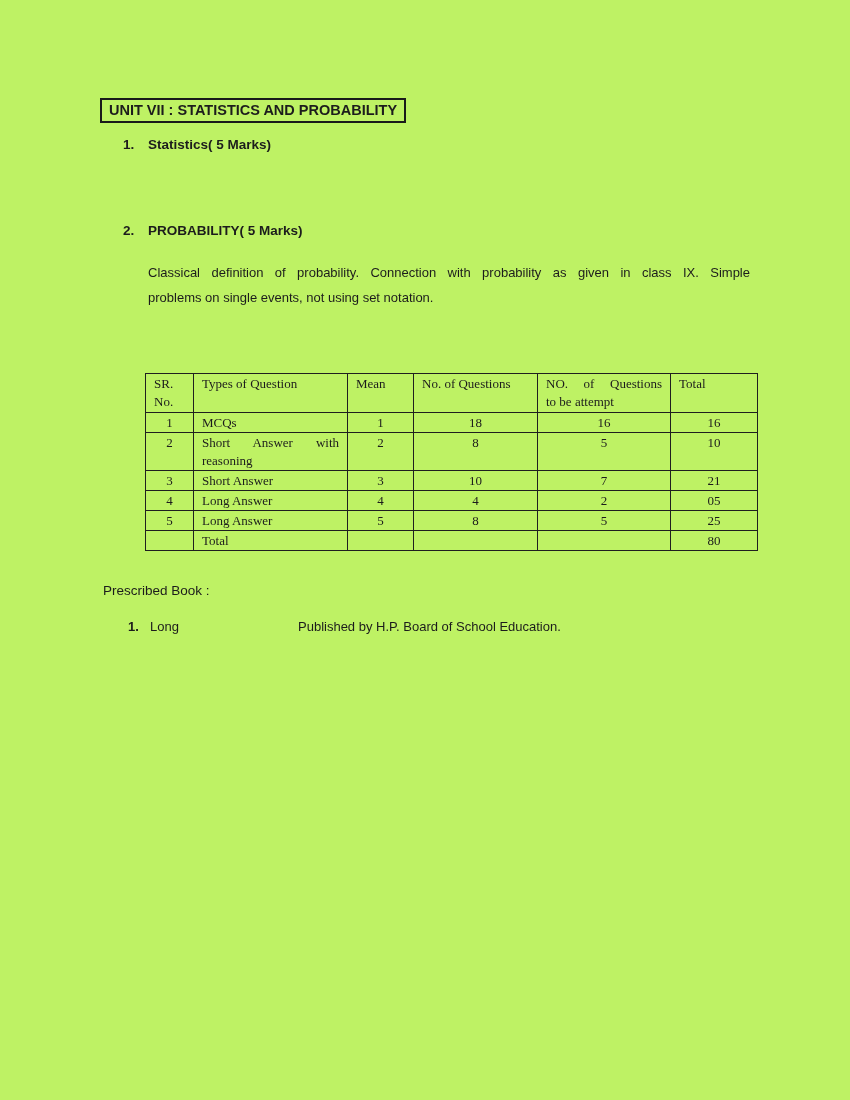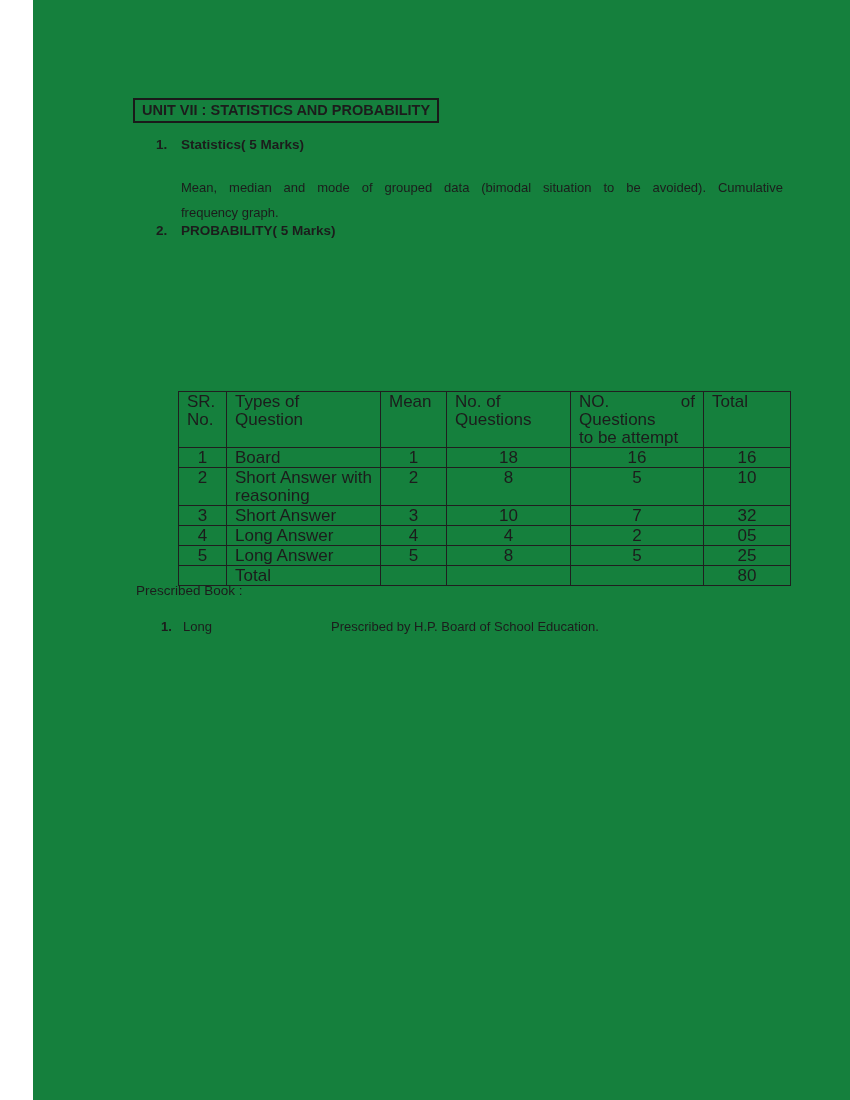--- a/index.html
+++ b/index.html
@@ -4,21 +4,21 @@
 <style>
   * { margin: 0; padding: 0; box-sizing: border-box; }
   html, body { background: #ffffff; }
   body {
     width: 850px; height: 1100px;
     font-family: "Liberation Sans", sans-serif;
     color: #1c1c1c;
     position: relative;
     overflow: hidden;
   }
-  .page { position: absolute; inset: 0; background: #15803d; margin-left: 33px; }
+  .page { position: absolute; inset: 0; background: #bef264; }
 
   .unit-box {
     position: absolute; left: 100px; top: 98px;
     border: 2px solid #1a1a1a;
     padding: 2px 7px 3px 7px;
     font-size: 14.5px; font-weight: bold;
     white-space: nowrap;
   }
 
   .sec-row {
@@ -38,24 +38,24 @@
   .para-2 { top: 261px; }
   .jl { text-align: justify; text-align-last: justify; white-space: nowrap; }
   .jl2 { text-align: justify; text-align-last: justify; }
 
   .bp-title {
     position: absolute; left: 148px; top: 329px; width: 602px;
     text-align: center; font-size: 14.5px; font-weight: bold;
   }
 
   table.blueprint {
-    position: absolute; left: 145px; top: 391px;
+    position: absolute; left: 145px; top: 373px;
     border-collapse: collapse; table-layout: fixed;
     width: 612px;
-    font-size: 17px; color: #1c1c1c;
+    font-size: 13px; color: #1c1c1c; font-family: Liberation Serif, serif;
   }
   table.blueprint td {
     border: 1.5px solid #1f1f1f;
     vertical-align: top;
     padding: 1px 8px 0 8px;
     line-height: 18px;
     overflow: hidden;
   }
   tr.hdr td { height: 39px; }
   tr.r-s  td { height: 19px; }
@@ -83,30 +83,30 @@
 
   <div class="unit-box">
     <span>UNIT VII : STATISTICS AND PROBABILITY</span>
   </div>
 
   <div class="sec-row sec-1">
     <span><span class="num">1.</span><span>Statistics</span></span>
     <span>( 5 Marks)</span>
   </div>
 
-  <div class="para para-1">
-    <div class="jl">Mean, median and mode of grouped data (bimodal situation to be avoided). Cumulative</div>
-    <div>frequency graph.</div>
-  </div>
 
   <div class="sec-row sec-2">
     <span><span class="num">2.</span><span>PROBABILITY</span></span>
     <span>( 5 Marks)</span>
   </div>
 
+  <div class="para para-2">
+    <div class="jl">Classical definition of probability. Connection with probability as given in class IX. Simple</div>
+    <div>problems on single events, not using set notation.</div>
+  </div>
 
 
   <table class="blueprint">
     <colgroup>
       <col style="width:48px">
         <col style="width:154px">
         <col style="width:66px">
       <col style="width:124px">
         <col style="width:133px">
         <col style="width:87px">
@@ -122,21 +122,21 @@
         <td class="l">No. of Questions</td>
         <td class="l">
           <div class="jl2">NO. of Questions</div>
           <div>to be attempt</div>
         </td>
         <td class="l">Total</td>
       </tr>
 
       <tr class="r-1">
         <td class="c">1</td>
-        <td class="l">Board</td>
+        <td class="l">MCQs</td>
         <td class="c">1</td>
         <td class="c">18</td>
         <td class="c">16</td>
         <td class="c">16</td>
       </tr>
 
       <tr class="r-2">
         <td class="c">2</td>
         <td class="l">
           <div class="jl2">Short Answer with</div>
@@ -147,21 +147,21 @@
         <td class="c">5</td>
         <td class="c">10</td>
       </tr>
 
       <tr class="r-s">
         <td class="c">3</td>
         <td class="l">Short Answer</td>
         <td class="c">3</td>
         <td class="c">10</td>
         <td class="c">7</td>
-        <td class="c">32</td>
+        <td class="c">21</td>
       </tr>
 
       <tr class="r-s">
         <td class="c">4</td>
         <td class="l">Long Answer</td>
         <td class="c">4</td>
         <td class="c">4</td>
         <td class="c">2</td>
         <td class="c">05</td>
       </tr>
@@ -184,16 +184,16 @@
         <td class="c">80</td>
       </tr>
     </tbody>
   </table>
 
   <div class="prescribed-heading">Prescribed Book :</div>
 
   <div class="book-line">
     <span class="bnum">1.</span>
     <span class="btitle">Long</span>
-    <span class="bpub">Prescribed by H.P. Board of School Education.</span>
+    <span class="bpub">Published by H.P. Board of School Education.</span>
   </div>
 
 </div>
 
 </body></html>

